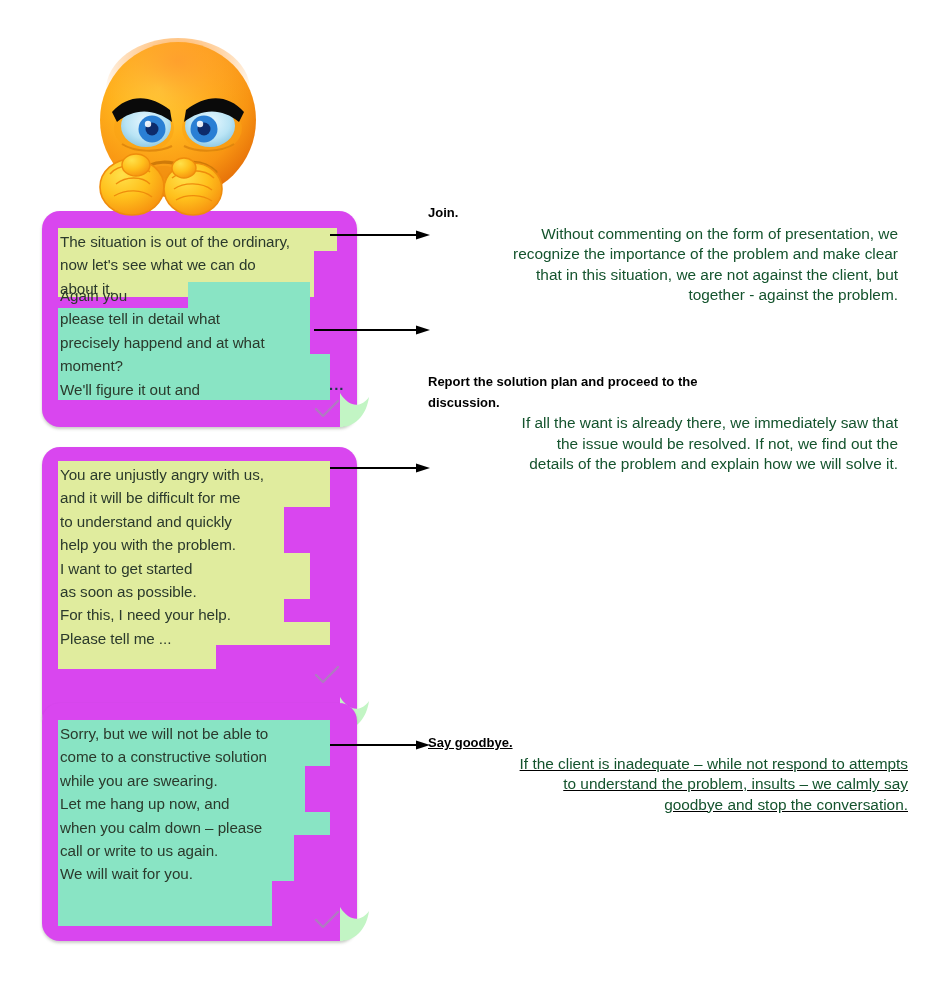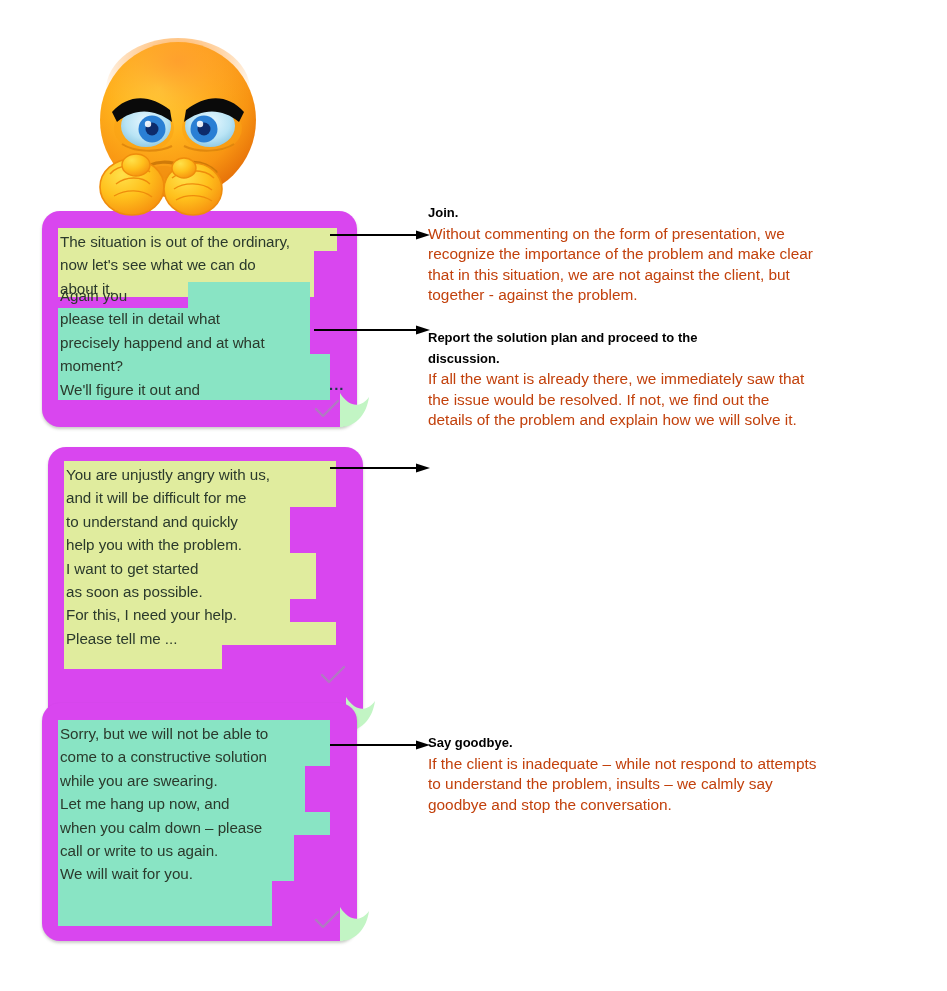--- a/index.html
+++ b/index.html
@@ -62,22 +62,23 @@
     margin:0;
     font-size:13px;
     line-height:20.5px;
     font-weight:bold;
     color:#000;
   }
   .note p{
     margin:0;
     font-size:15.4px;
     line-height:20.6px;
-    color:#c2410c;
+    color:#14532d;
     white-space:pre-line;
+    text-align:right;
   }
 </style>
 </head>
 <body>
 
 <div id="stage">
 
   <div class="emoji-wrap">
     <svg width="180" height="190" viewBox="0 0 180 190">
       <defs>
@@ -183,21 +184,21 @@
 moment?
 We'll figure it out and</div>
 
     <div class="ellipsis-dots" style="left:287px;top:165px;">...</div>
 
     <svg class="check" style="left:272px;top:188px;" viewBox="0 0 26 20">
       <path d="M2 10 L9 17 L24 2" stroke="#7fb98a" stroke-width="2.4" fill="none" stroke-linecap="round" stroke-linejoin="round"></path>
     </svg>
   </div>
 
-  <div class="bubble" style="left:48px;top:447px;width:315px;height:284px;">
+  <div class="bubble" style="left:42px;top:447px;width:315px;height:284px;">
     <div class="tail">
       <svg width="30" height="34" viewBox="0 0 30 34">
         <path d="M0 0 L0 34 C14 34 26 24 29 4 C22 14 10 16 0 0 Z" fill="#c2f5c4"></path>
       </svg>
     </div>
 
     <div class="hl-layer">
       <svg width="315" height="248" viewBox="0 0 315 248">
         <rect x="16" y="14" width="272" height="23" fill="#e0ec9e"></rect>
         <rect x="16" y="37" width="272" height="23" fill="#e0ec9e"></rect>
@@ -282,28 +283,28 @@
 
   <div class="note" style="left:428px;top:203px;">
     <h3>Join.</h3>
     <p>Without commenting on the form of presentation, we
 recognize the importance of the problem and make clear
 that in this situation, we are not against the client, but
 together - against the problem.</p>
   </div>
 
   <div class="note" style="left:428px;top:328px;">
-    <h3 style="white-space:pre-line;">Report the solution plan and proceed to the
+    <h3 style="white-space:pre-line;margin-top:44px;">Report the solution plan and proceed to the
 discussion.</h3>
     <p>If all the want is already there, we immediately saw that
 the issue would be resolved. If not, we find out the
 details of the problem and explain how we will solve it.</p>
   </div>
 
 
-  <div class="note" style="left:428px;top:733px;width:480px;">
+  <div class="note" style="left:428px;top:733px;width:480px;text-decoration:underline;">
     <h3>Say goodbye.</h3>
     <p>If the client is inadequate – while not respond to attempts
 to understand the problem, insults – we calmly say
 goodbye and stop the conversation.</p>
   </div>
 
 </div>
 
 </body></html>

